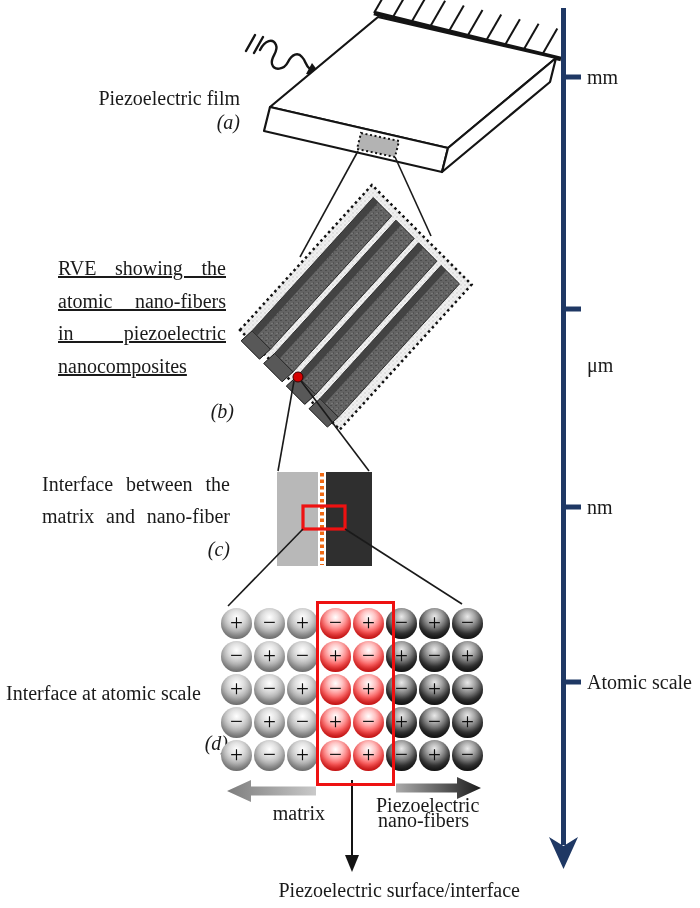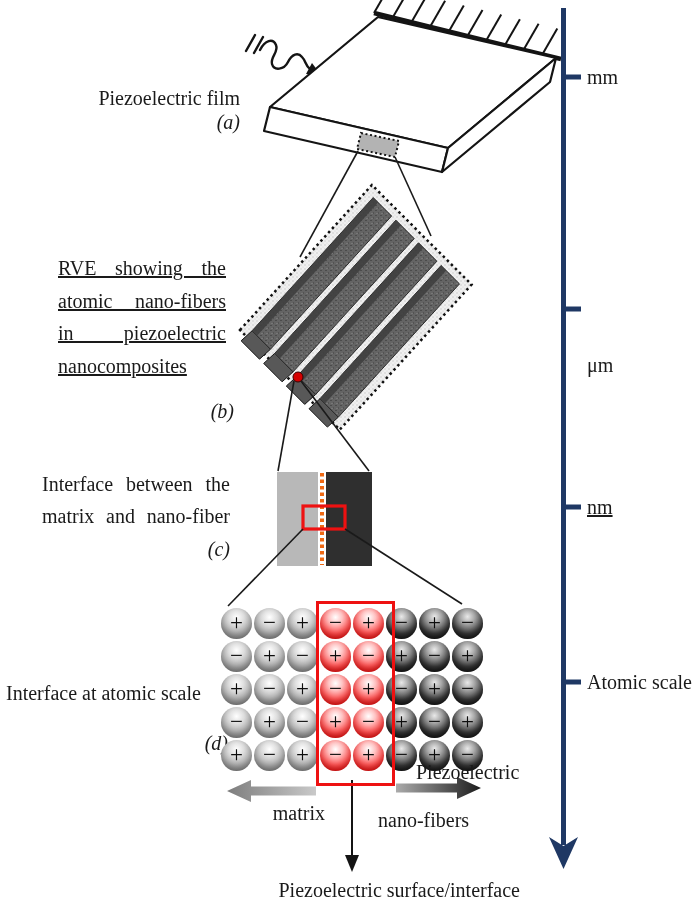--- a/index.html
+++ b/index.html
@@ -278,23 +278,23 @@
       <div class="sph fiber" style="left: 419px; top: 740px;">
         <span class="sign">+</span>
       </div>
       <div class="sph fiber" style="left: 452px; top: 740px;">
         <span class="sign">−</span>
       </div>
     </div>
   <div class="hl-rect" style="left:316px;top:601px;width:73px;height:179px;"></div>
 
   <div class="lbl center" style="left:225px;top:801px;width:100px;position:absolute;">matrix</div>
-  <div class="lbl" style="left:376px;top:760px;margin-left:40px;">Piezoelectric</div>
+  <div class="lbl" style="left:376px;top:793px;">Piezoelectric</div>
   <div class="lbl" style="left:378px;top:808px;">nano-fibers</div>
   <div class="lbl center" style="left:180px;top:878px;width:340px;position:absolute;">Piezoelectric surface/interface</div>
 
   <div id="scale-labels">
       <div class="scale-lbl" style="left: 587px; top: 66px;">mm</div>
       <div class="scale-lbl" style="left: 587px; top: 314px; margin-top: 40px;">μm</div>
-      <div class="scale-lbl" style="left: 587px; top: 496px; text-decoration: underline;">nm</div>
+      <div class="scale-lbl" style="left: 587px; top: 496px;">nm</div>
       <div class="scale-lbl" style="left: 587px; top: 671px;">Atomic scale</div>
     </div>
 </div>
 
 </body></html>

